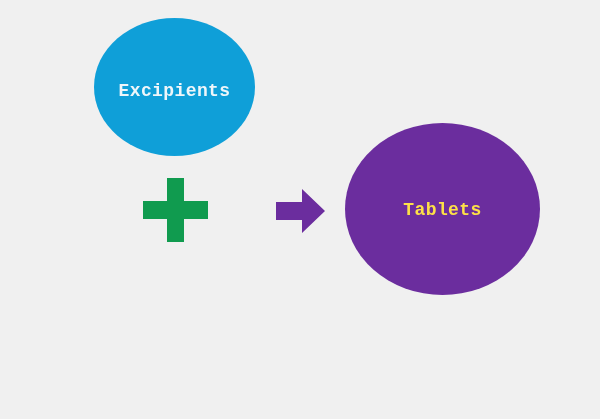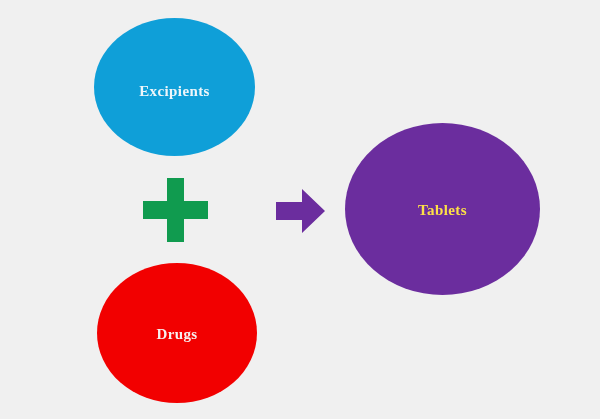--- a/index.html
+++ b/index.html
@@ -23,23 +23,23 @@
   .shape {
     position: absolute;
     display: flex;
     align-items: center;
     justify-content: center;
   }
   .ellipse {
     border-radius: 50%;
   }
   .shape-label {
-    font-family: Liberation Serif, serif;
+    font-family: Liberation Mono, monospace;
     font-weight: bold;
-    font-size: 15px;
+    font-size: 18px;
     letter-spacing: 0.4px;
     text-align: right;
     line-height: 1;
     white-space: nowrap;
     user-select: none;
   }
   
   #ellipse-excipients {
     left: 94px;
     top: 18px;
@@ -102,23 +102,20 @@
 </style>
 </head>
 <body>
 
 <div id="canvas">
 
   <div class="shape ellipse" id="ellipse-excipients">
     <span class="shape-label">Excipients</span>
   </div>
 
-  <div class="shape ellipse" id="ellipse-drugs">
-    <span class="shape-label">Drugs</span>
-  </div>
 
   <div class="shape ellipse" id="ellipse-tablets">
     <span class="shape-label">Tablets</span>
   </div>
 
   <div class="shape" id="plus-sign">
     <svg viewBox="0 0 65 64" xmlns="http://www.w3.org/2000/svg">
       <path d="M24 0 H41 V23 H65 V41 H41 V64 H24 V41 H0 V23 H24 Z" fill="#109b4f"></path>
     </svg>
   </div>

